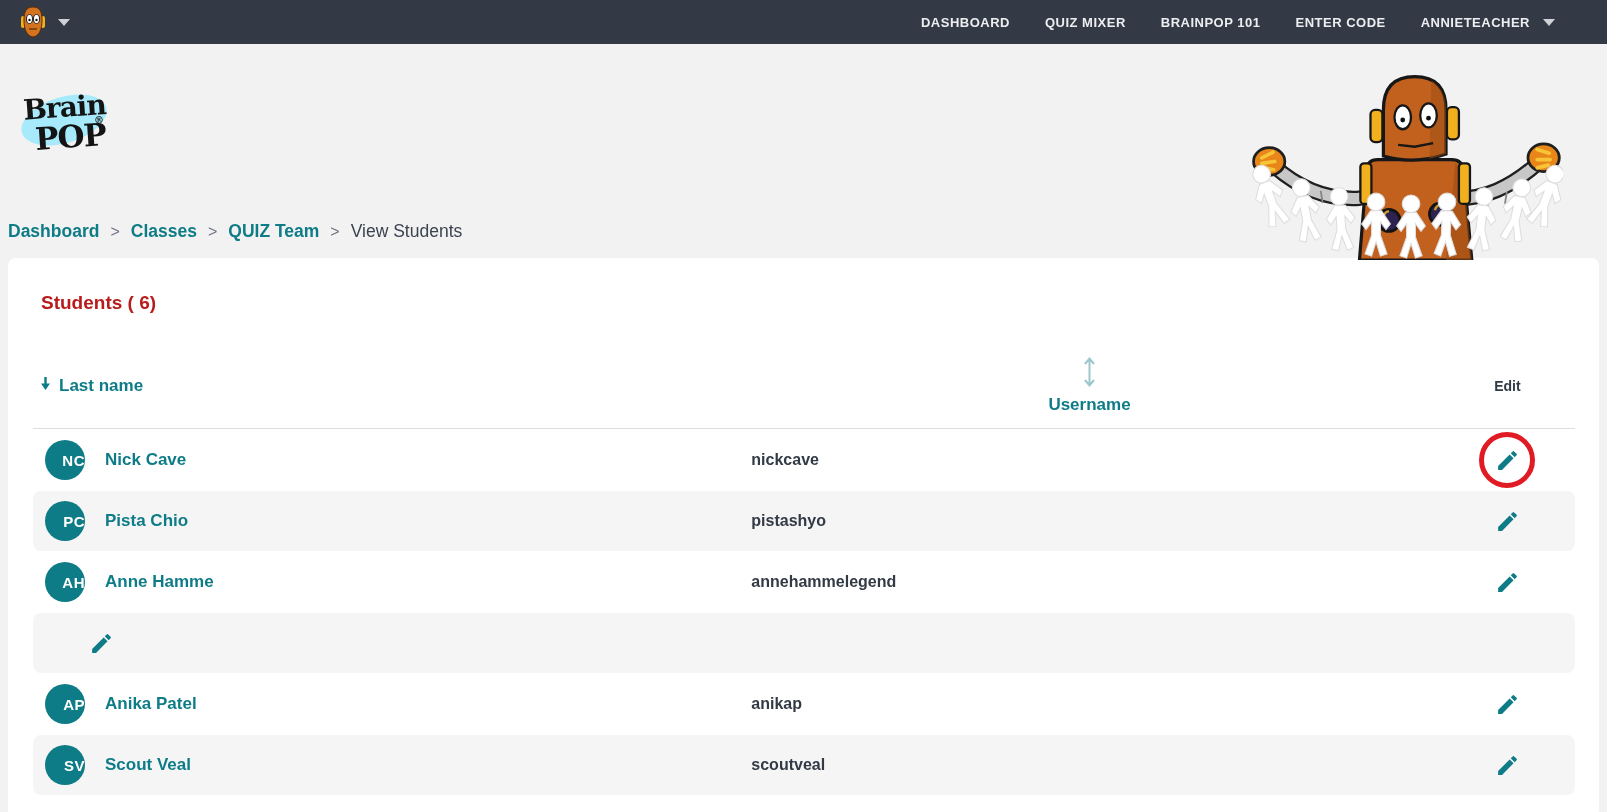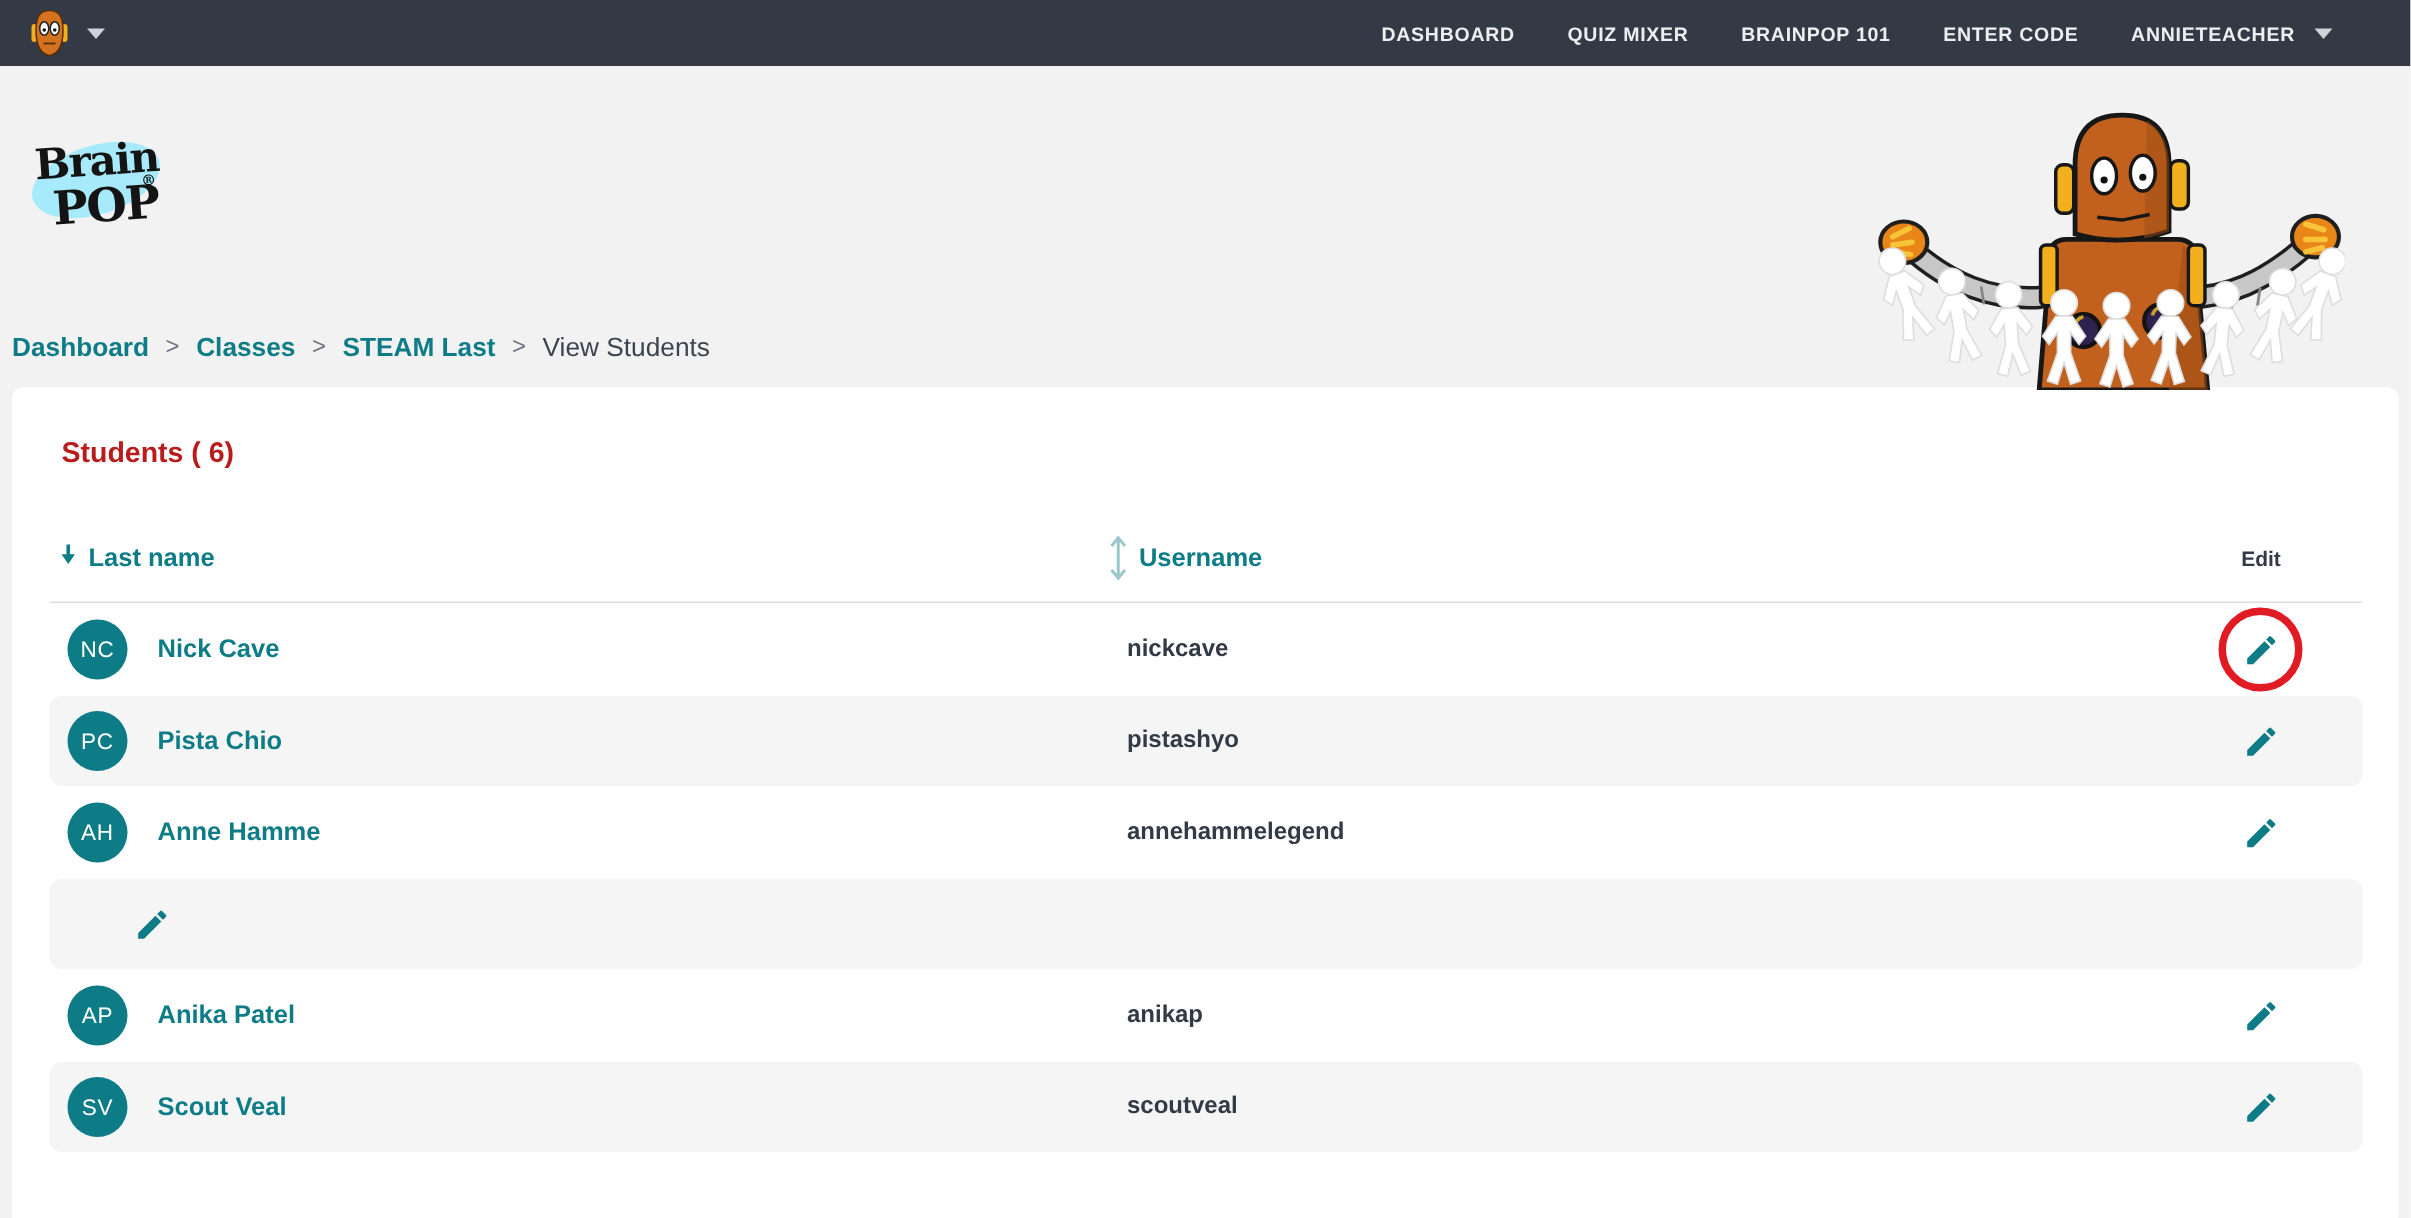--- a/index.html
+++ b/index.html
@@ -47,29 +47,29 @@
   .table-header {
     display:flex; align-items:center; margin-top:42px; padding-bottom:13px;
     border-bottom:1px solid #dcdee0;
   }
   .col-name { width:722px; }
   .col-user { width:692px; }
   .col-edit { width:136px; display:flex; justify-content:center; position:relative; }
   .th-name { display:flex; align-items:flex-start; gap:8px; padding-left:7px;
     color:#0e7c87; font-weight:bold; font-size:17px; cursor:pointer; }
   .th-user { display:flex; align-items:center; gap:7px;
-    color:#0e7c87; font-weight:bold; font-size:17px; cursor:pointer; margin-left:-12px; }
+    color:#0e7c87; font-weight:bold; font-size:17px; cursor:pointer; margin-left:-12px;flex-direction:column; }
   .th-edit { color:#323a45; font-weight:bold; font-size:14px; }
   .student-row { display:flex; align-items:center; height:60px; border-radius:8px; margin-top:1px; }
   .student-row.alt { background:#f5f5f6; }
   .row-name { display:flex; align-items:center; gap:20px; padding-left:12px; }
   .avatar {
     width:40px; height:40px; border-radius:50%; background:#0e7c87;
-    color:#fff; font-weight:normal; font-size:15px; letter-spacing:.5px;
-    display:flex; align-items:center; justify-content:center; flex:none;
+    color:#fff; font-weight:bold; font-size:15px; letter-spacing:.5px;
+    display:flex; align-items:center; justify-content:flex-end; flex:none;
   }
   .student-name { color:#0e7c87; font-weight:bold; font-size:17px; cursor:pointer; }
   .student-username { font-weight:bold; font-size:16px; color:#323a45; }
   .pencil-btn { cursor:pointer; display:flex; padding:4px; }
   .annotation-circle {
     position:absolute; left:50%; top:50%; transform:translate(-50%,-50%);
     width:56px; height:56px; border:5px solid #e01b24; border-radius:50%;
     pointer-events:none;
   }
 </style>
@@ -187,21 +187,21 @@
           </g>
       </g>
     </svg>
   </div>
 
   <div class="breadcrumb">
     <span class="crumb-link">Dashboard</span>
     <span class="crumb-sep">&gt;</span>
     <span class="crumb-link">Classes</span>
     <span class="crumb-sep">&gt;</span>
-    <span class="crumb-link">STEAM Last</span>
+    <span class="crumb-link">QUIZ Team</span>
     <span class="crumb-sep">&gt;</span>
     <span class="crumb-current">View Students</span>
   </div>
 </div>
 
 <div class="card">
   <div class="students-title">Students ( 6)</div>
 
   <div class="table-header">
     <div class="col-name">

